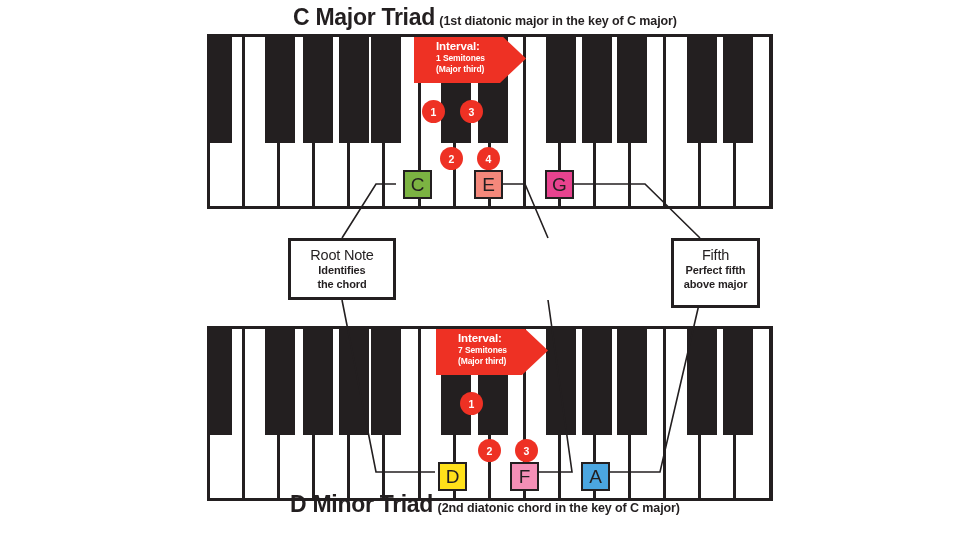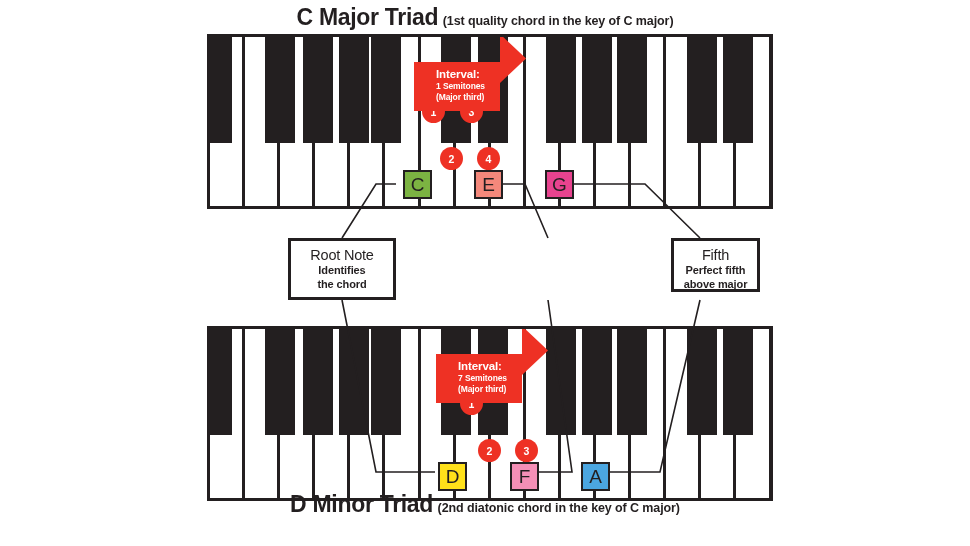--- a/index.html
+++ b/index.html
@@ -49,21 +49,20 @@
     background:#ee3124;
     color:#ffffff;
     box-sizing:border-box;
     z-index:30;
   }
   .banner .b-body{
     position:absolute;left:0;top:0;height:100%;
     background:#ee3124;
     padding:6px 0 0 22px;
     box-sizing:border-box;
-    margin-top:28px;
   }
   .banner .b-arrow{
     position:absolute;top:0;height:100%;width:26px;
     background:#ee3124;
     clip-path:polygon(0 0,0 100%,100% 50%);
   }
   .b-title{font-size:11.5px;font-weight:700;line-height:13px;letter-spacing:-0.1px;}
   .b-line{font-size:8.5px;font-weight:600;line-height:10.5px;letter-spacing:-0.1px;}
 
   
@@ -96,33 +95,33 @@
     background:#ffffff;
     box-sizing:border-box;
     text-align:center;
     z-index:22;
     padding-top:6px;
   }
   .c-title{font-size:14.5px;font-weight:400;line-height:17px;letter-spacing:-0.2px;color:#231f20;}
   .c-line{font-size:11px;font-weight:600;line-height:13.5px;letter-spacing:-0.1px;color:#231f20;}
   #callout-root{left:288px;top:238px;width:108px;height:62px;}
   #callout-third{left:513px;top:238px;width:98px;height:62px;}
-  #callout-fifth{left:671px;top:238px;width:89px;height:54px;}
+  #callout-fifth{left:671px;top:238px;width:89px;height:70px;}
 
   
   #leaders{position:absolute;left:0;top:0;width:970px;height:546px;z-index:10;pointer-events:none;}
 </style>
 </head>
 <body>
 
 <div id="stage">
 
   <div class="title-row" id="title-top">
     <span class="title-main">C Major Triad</span>
-    <span class="title-sub">(1st quality chord in the key of C major)</span>
+    <span class="title-sub">(1st diatonic major in the key of C major)</span>
   </div>
 
   <div class="keyboard" id="keyboard-top">
 
     <div class="white-key" style="left:-0px;width:35.1px;"></div>
     <div class="white-key" style="left:35.1px;width:35.1px;"></div>
     <div class="white-key" style="left:70.2px;width:35.1px;"></div>
     <div class="white-key" style="left:105.3px;width:35.1px;"></div>
     <div class="white-key" style="left:140.4px;width:35.1px;"></div>
     <div class="white-key" style="left:175.5px;width:35.1px;"></div>

